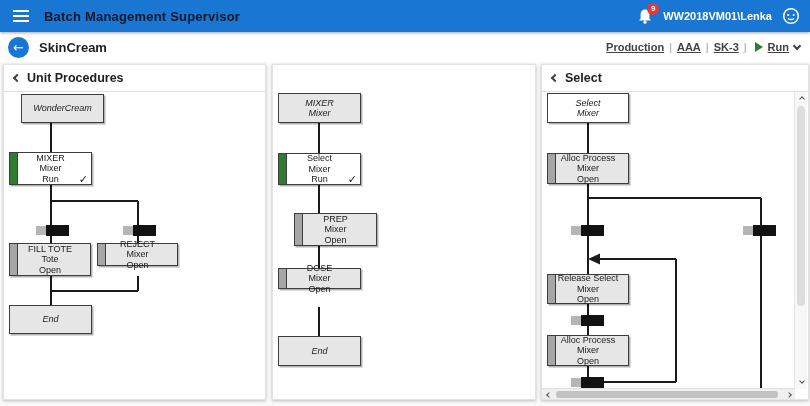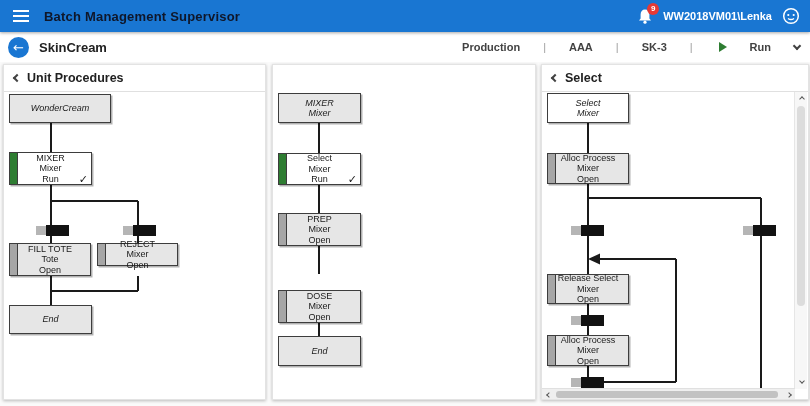--- a/index.html
+++ b/index.html
@@ -21,22 +21,22 @@
   .user { color:#fff; font-size:11px; font-weight:bold; }
   .avatar { width:18px; height:18px; cursor:pointer; }
 
   
   .toolbar { position:absolute; left:0; top:32px; width:810px; height:30px; background:#fff;
              display:flex; align-items:center; z-index:20; }
   .back { width:21px; height:21px; border-radius:50%; background:#1976d2; border:none; color:#fff;
           margin-left:8px; font-size:13px; line-height:19px; text-align:center; cursor:pointer;
           font-family:"DejaVu Sans", sans-serif; padding:0; }
   .recipe { font-size:13px; font-weight:bold; color:#212121; margin-left:10px; }
-  .context { margin-left:auto; display:flex; align-items:center; gap:23px; padding-right:10px;
-             font-size:11px; font-weight:bold; color:#424242; cursor:pointer; }
+  .context { margin-left:auto; display:flex; align-items:center; gap:5px; padding-right:10px;
+             font-size:11px; font-weight:bold; color:#424242; cursor:pointer;text-decoration:underline; }
   .sep { color:#9e9e9e; font-weight:normal; }
   .play { width:0; height:0; border-left:8px solid #2e7d32; border-top:5px solid transparent;
           border-bottom:5px solid transparent; margin-left:3px; }
   .chev { display:inline-block; width:6px; height:6px; border-left:2px solid #424242;
           border-bottom:2px solid #424242; }
   .chev.down { transform:rotate(-45deg); margin-top:-3px; }
   .chev.left { transform:rotate(45deg); }
   .chev.sm { width:4px; height:4px; border-width:1.5px; border-color:#555; }
   .chev.up { transform:rotate(135deg); }
   .chev.right { transform:rotate(225deg); }
@@ -147,21 +147,21 @@
 
     <div class="trans" style="left:32px; top:133px; width:33px; height:11px">
         <i class="g"></i>
         <i class="b"></i>
       </div>
     <div class="trans" style="left:119px; top:133px; width:33px; height:11px">
         <i class="g"></i>
         <i class="b"></i>
       </div>
 
-    <div class="node it" style="left:5px; top:2px; width:102px; height:29px">
+    <div class="node it" style="left:17px; top:2px; width:83px; height:29px">
       <div>WonderCream</div>
     </div>
 
     <div class="node white" style="left:5px; top:60px; width:83px; height:33px">
       <i class="stripe green"></i>
       <div>MIXER</div>
       <div>Mixer</div>
       <div>Run</div>
       <span class="check">✓</span>
     </div>
@@ -198,28 +198,28 @@
     </div>
 
     <div class="node white" style="left:5px; top:61px; width:83px; height:32px">
       <i class="stripe green"></i>
       <div>Select</div>
       <div>Mixer</div>
       <div>Run</div>
       <span class="check">✓</span>
     </div>
 
-    <div class="node" style="left:5px; top:121px; width:83px; height:33px">
+    <div class="node" style="left:21px; top:121px; width:83px; height:33px">
       <i class="stripe gray"></i>
       <div>PREP</div>
       <div>Mixer</div>
       <div>Open</div>
     </div>
 
-    <div class="node" style="left:5px; top:198px; width:83px; height:33px">
+    <div class="node" style="left:5px; top:176px; width:83px; height:21px">
       <i class="stripe gray"></i>
       <div>DOSE</div>
       <div>Mixer</div>
       <div>Open</div>
     </div>
 
     <div class="node it" style="left:5px; top:244px; width:83px; height:30px">
       <div>End</div>
     </div>
   </div>

